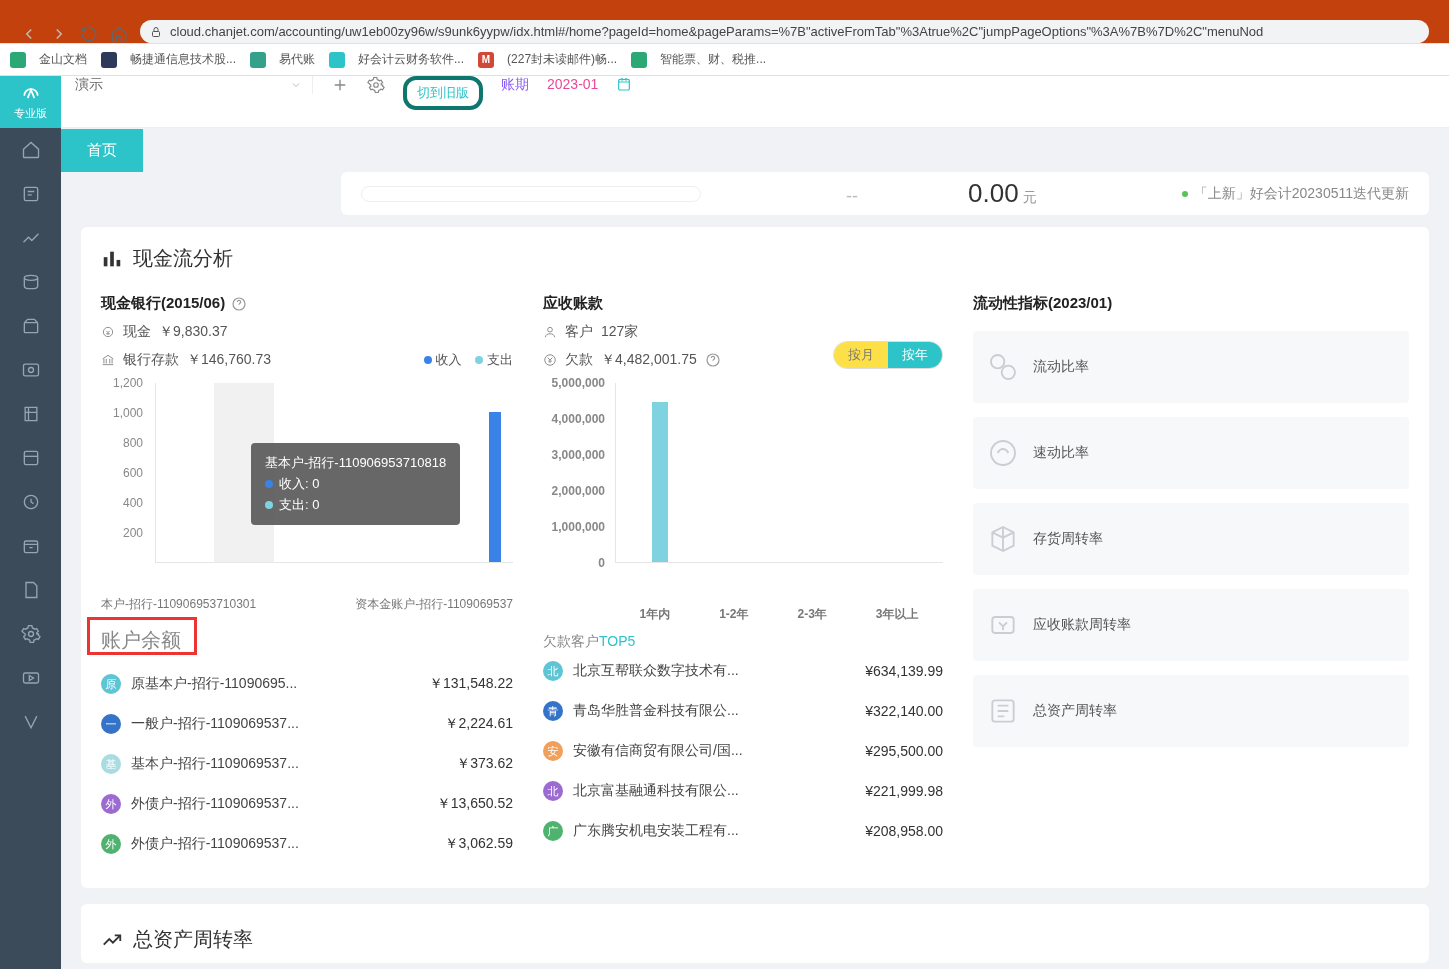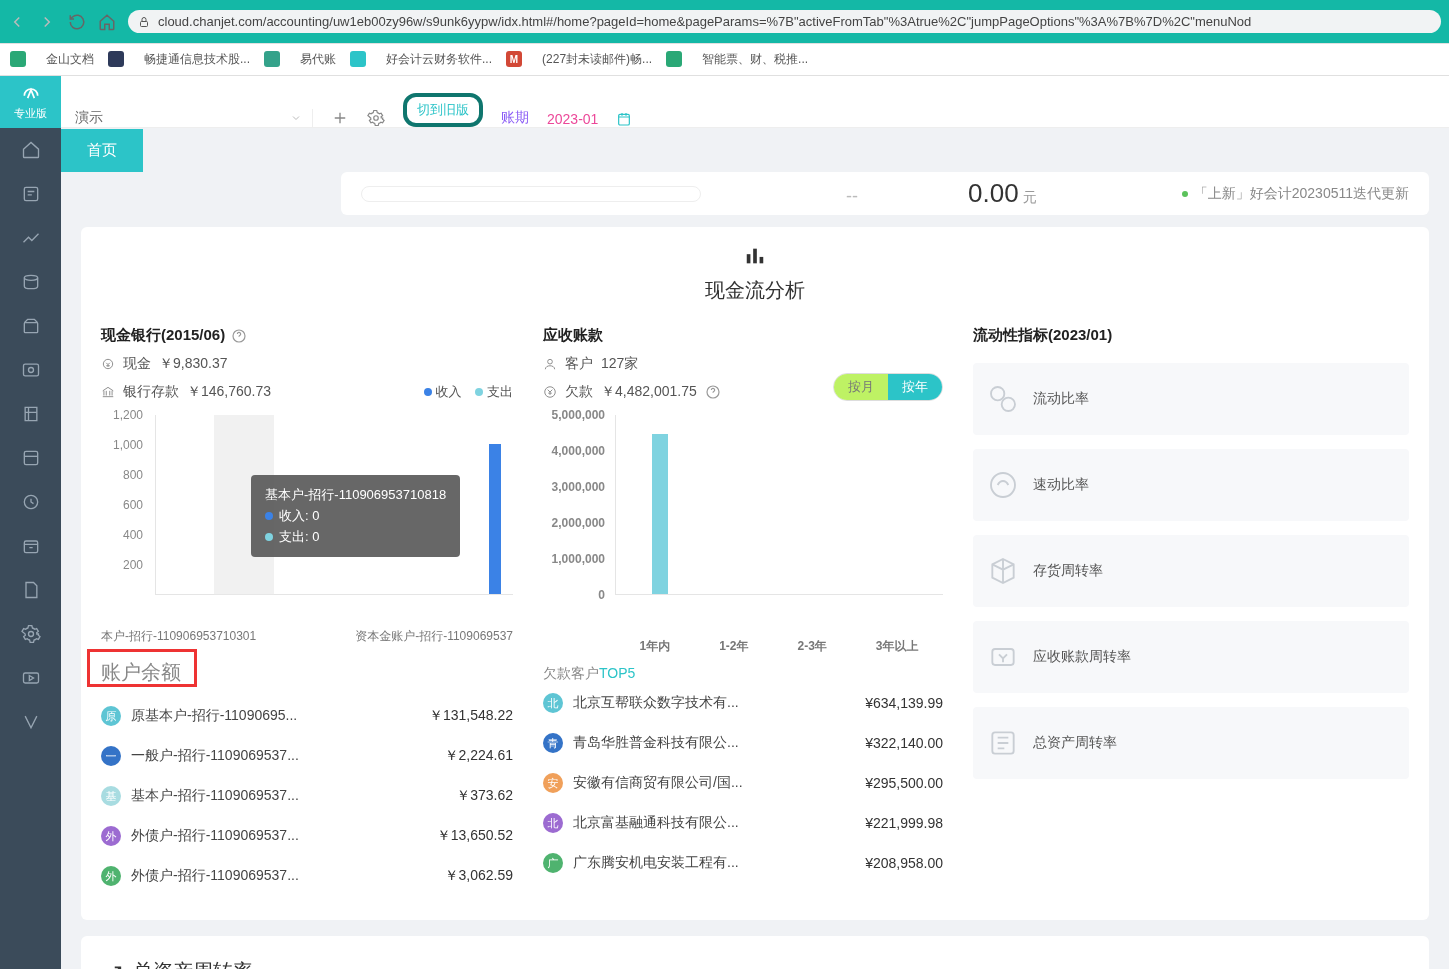--- a/index.html
+++ b/index.html
@@ -1,44 +1,44 @@
 <!DOCTYPE html>
 <html><head>
 <meta charset="utf-8">
 <style>
 * { margin: 0; padding: 0; box-sizing: border-box; }
 body { font-family: "Microsoft YaHei", Arial, sans-serif; font-size: 13px; color: #333; background: #f5f5f5; overflow: hidden; width: 1449px; height: 969px; position: relative; }
 
 
-.browser-bar { height: 44px; background: #14b8a6; border-bottom: 1px solid #e0e0e0; display: flex; align-items: center; padding: 0 8px; gap: 12px; }
+.browser-bar { height: 44px; background: #c2410c; border-bottom: 1px solid #e0e0e0; display: flex; align-items: flex-end; padding: 0 20px; gap: 12px; }
 .nav-icon { width: 18px; height: 18px; color: #666; display: flex; align-items: center; justify-content: center; cursor: pointer; }
 .nav-icon.disabled { color: #bbb; }
 .url-box { flex: 1; display: flex; align-items: center; gap: 8px; padding: 4px 10px; background: #f1f3f4; border-radius: 14px; font-size: 13px; color: #444; }
 .lock-ico { width: 12px; height: 12px; }
 .url-text { white-space: nowrap; overflow: hidden; }
 
 
 .bookmarks-bar { height: 32px; background: #fff; border-bottom: 1px solid #e0e0e0; display: flex; align-items: center; padding: 0 10px; gap: 14px; font-size: 12px; color: #555; }
-.bm-item { display: flex; gap: 20px; cursor: pointer; }
+.bm-item { display: flex; align-items: center; gap: 13px; cursor: pointer; }
 .bm-ico { width: 16px; height: 16px; border-radius: 3px; }
 
 
 .app { display: flex; height: calc(969px - 76px); }
 
 
 .sidebar { width: 61px; background: #3b4b5a; display: flex; flex-direction: column; align-items: center; }
 .sb-logo { width: 61px; height: 52px; background: #2cc4c8; display: flex; flex-direction: column; align-items: center; justify-content: center; color: #fff; font-size: 11px; gap: 2px; }
 .sb-item { width: 61px; height: 44px; display: flex; align-items: center; justify-content: center; cursor: pointer; }
 .sb-ico { width: 20px; height: 20px; color: #97a5b2; }
 
 
 .main { flex: 1; display: flex; flex-direction: column; background: #f0f2f5; }
 
 
-.topbar { height: 52px; background: #fff; border-bottom: 1px solid #eee; display: flex; align-items: flex-end; padding: 0 14px; gap: 18px; font-size: 14px; }
+.topbar { height: 52px; background: #fff; border-bottom: 1px solid #eee; display: flex; align-items: flex-start; padding: 0 14px; gap: 18px; font-size: 14px; }
 .company-sel { width: 238px; display: flex; align-items: center; justify-content: space-between; color: #666; cursor: pointer; padding-right: 10px; border-right: 1px solid #eee; }
 .tb-ico { width: 18px; height: 18px; color: #888; cursor: pointer; }
 .switch-btn { border: 4px solid #0f766e; color: #2cc4c8; padding: 4px 10px; border-radius: 13px; font-size: 13px; cursor: pointer; }
 .tb-label { color: #8b5cf6; }
 .period-val { color: #ec4899; }
 .cal-ico { width: 16px; height: 16px; color: #2cc4c8; cursor: pointer; }
 
 
 .tab-row { height: 44px; display: flex; align-items: center; padding-left: 0; }
 .page-tab { padding: 12px 26px; background: #2cc4c8; color: #fff; font-size: 15px; cursor: pointer; }
@@ -50,21 +50,21 @@
 .status-strip { margin: 0 20px 12px 280px; background: #fff; border-radius: 6px; padding: 6px 20px; display: flex; align-items: center; justify-content: space-between; font-size: 14px; color: #888; }
 .status-right { display: flex; align-items: center; gap: 6px; }
 .dot-green { width: 6px; height: 6px; border-radius: 50%; background: #5bc25b; }
 .num-row { display: flex; align-items: baseline; gap: 110px; }
 .dash-num { color: #bbb; font-size: 18px; }
 .zero-num { color: #333; font-size: 26px; font-weight: 400; }
 .unit { font-size: 14px; color: #999; margin-left: 4px; }
 
 
 .panel { margin: 0 20px 16px 20px; background: #fff; border-radius: 6px; padding: 18px 20px 24px 20px; }
-.panel-header { display: flex; align-items: center; gap: 10px; font-size: 20px; color: #333; margin-bottom: 22px; flex-direction: column; }
+.panel-header { display: flex; align-items: center; gap: 10px; font-size: 20px; color: #333; margin-bottom: 22px; }
 .panel-ico { width: 22px; height: 22px; }
 
 .analysis-grid { display: flex; gap: 30px; }
 
 
 .cash-col { width: 412px; }
 .col-title { font-size: 15px; font-weight: bold; color: #222; display: flex; align-items: center; gap: 6px; }
 .q-ico { width: 16px; height: 16px; color: #999; }
 .stat-line { display: flex; align-items: center; gap: 8px; margin-top: 10px; font-size: 14px; color: #555; }
 .stat-ico { width: 14px; height: 14px; color: #888; }
@@ -96,21 +96,21 @@
 .badge.c-lcyan { background: #a8dce1; }
 .badge.c-purple { background: #9c6bd1; }
 .badge.c-green { background: #4fb36f; }
 .badge.c-orange { background: #f0a05a; }
 .acct-name { white-space: nowrap; overflow: hidden; text-overflow: ellipsis; max-width: 210px; }
 .acct-val { color: #333; }
 
 
 .recv-col { width: 400px; }
 .toggle-grp { margin-left: auto; display: inline-flex; border: 1px solid #ddd; border-radius: 14px; overflow: hidden; font-size: 13px; }
-.tg-btn { padding: 4px 14px; background: #bef264; color: #777; cursor: pointer; }
+.tg-btn { padding: 4px 14px; background: #fde047; color: #777; cursor: pointer; }
 .tg-btn.active { background: #2cc4c8; color: #fff; }
 .recv-head-row { display: flex; align-items: center; justify-content: space-between; }
 
 .recv-chart { position: relative; height: 220px; margin-top: 14px; font-weight: bold; }
 .recv-y { position: absolute; left: 0; top: 0; height: 180px; width: 68px; }
 .recv-plot { position: absolute; left: 72px; right: 0; top: 0; height: 180px; border-left: 1px solid #e5e5e5; border-bottom: 1px solid #e5e5e5; }
 .recv-bar { position: absolute; left: 36px; bottom: 0; width: 16px; height: 160px; background: #7fd3e0; }
 .recv-x { position: absolute; bottom: -20px; left: 72px; right: 0; display: flex; justify-content: space-around; font-size: 12px; color: #777; }
 
 .top5-head { font-size: 14px; color: #888; margin-top: 30px; }

